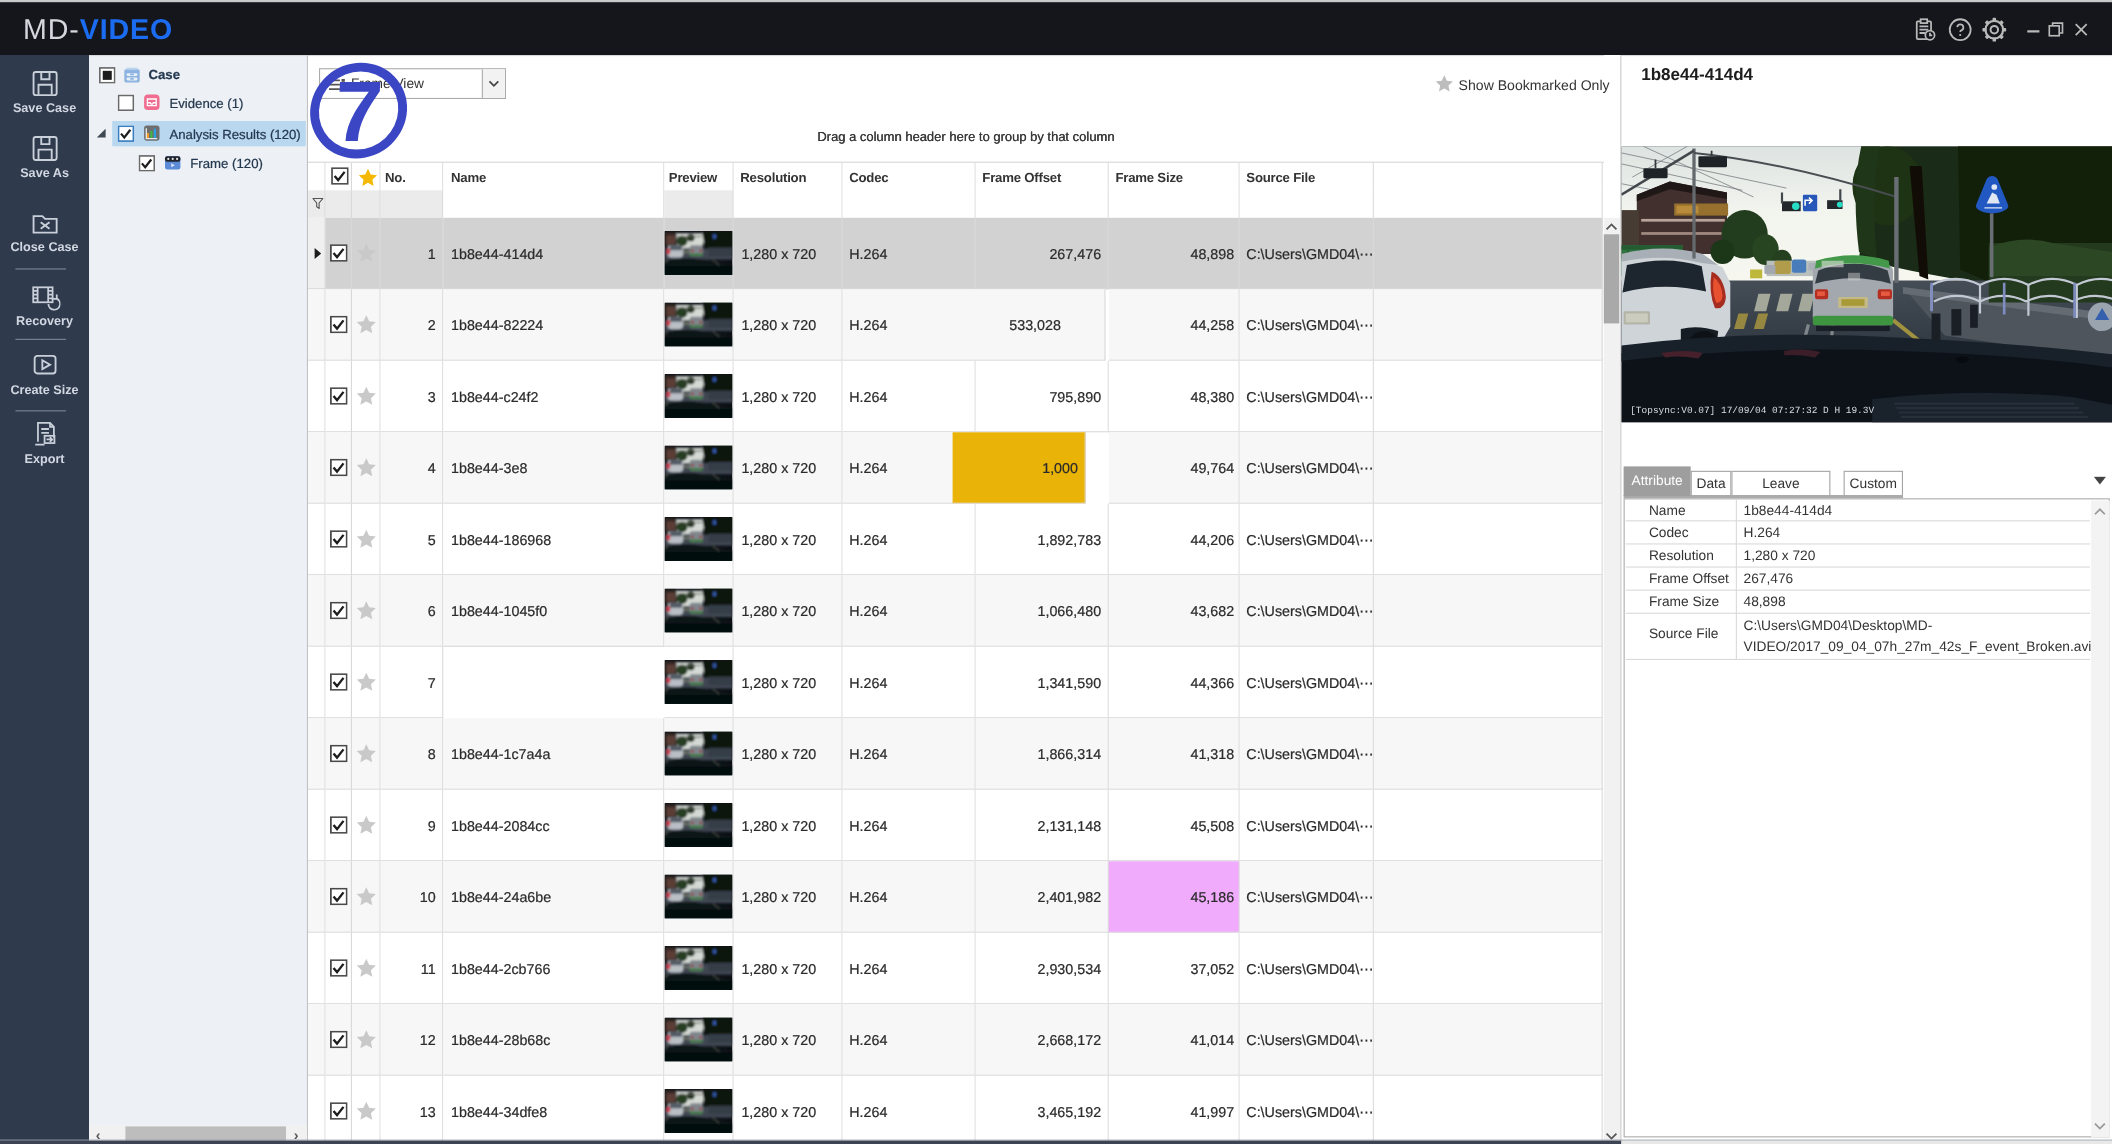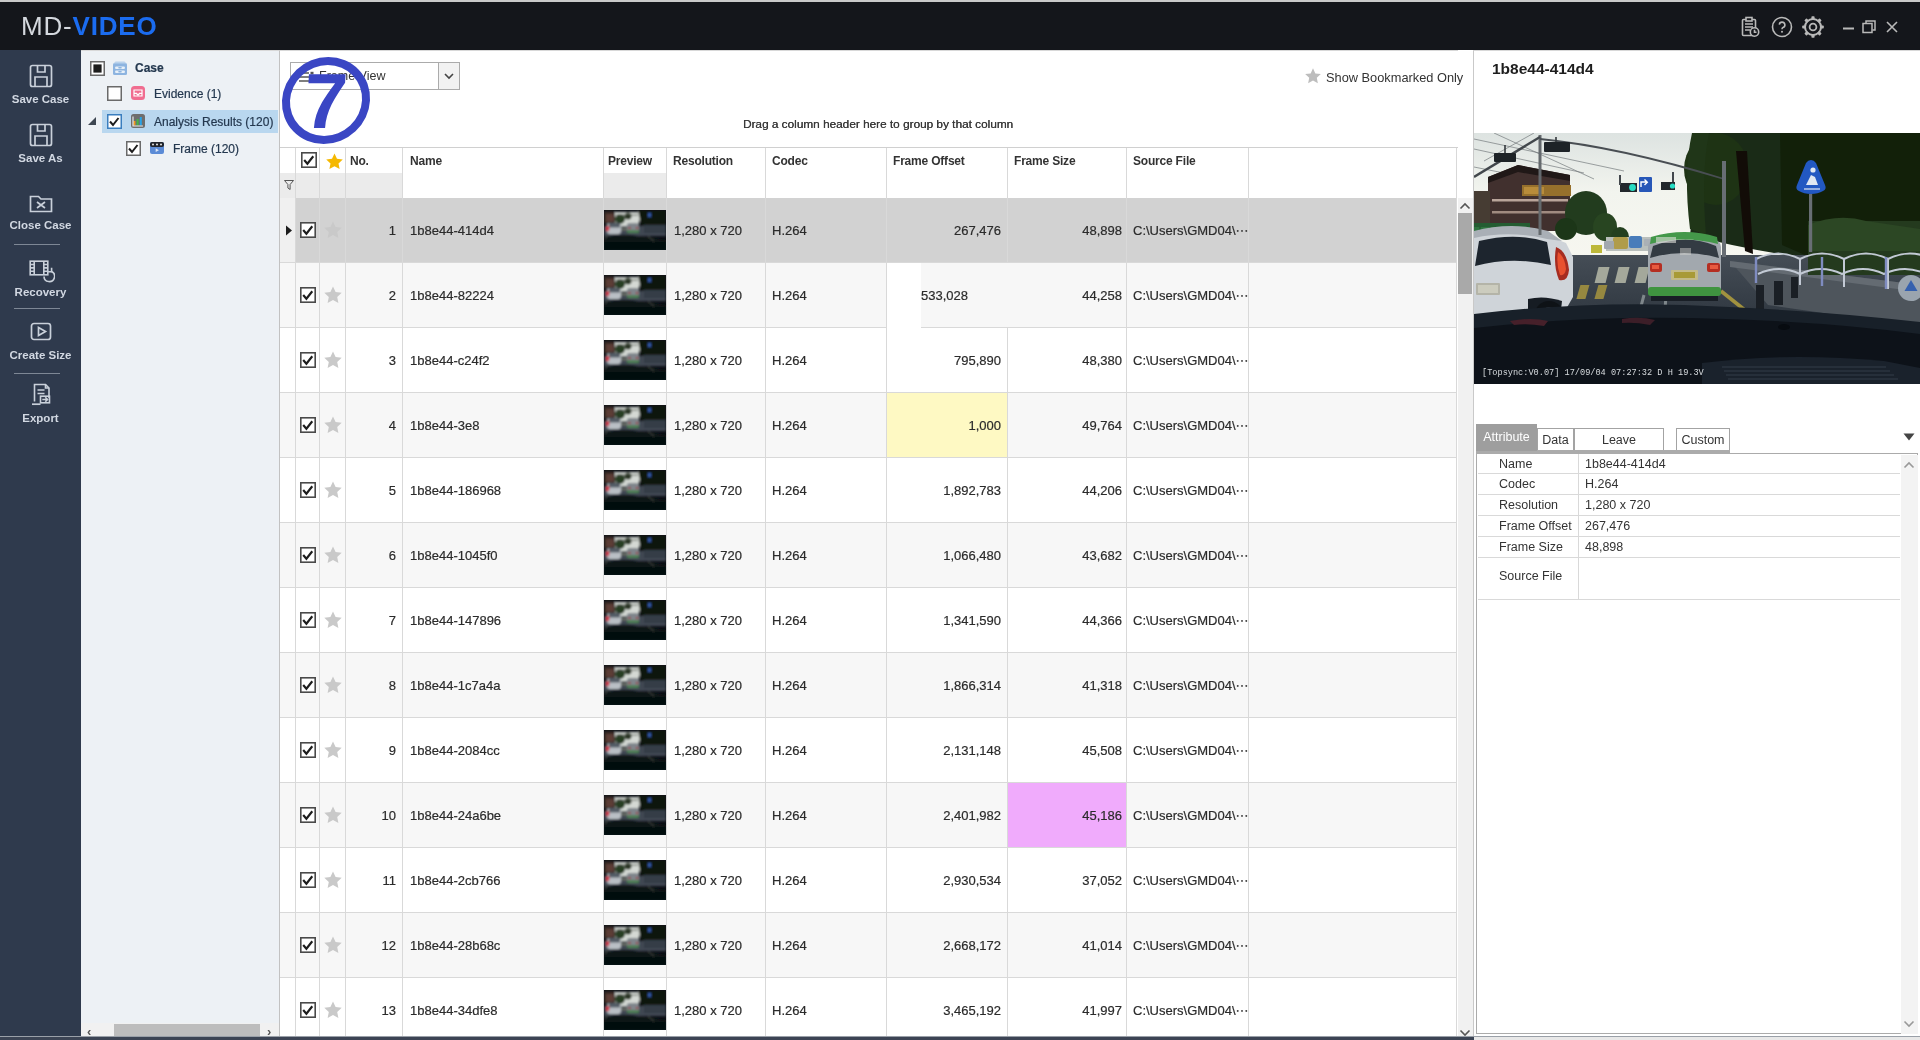--- a/index.html
+++ b/index.html
@@ -374,21 +374,21 @@
 <rect x="44" y="3" width="3" height="4" fill="#3358a8"></rect>
 <rect x="40" y="15" width="22" height="8" fill="#353d47"></rect>
 <path d="M0 27 q18 -4 34 -1 l28 4 v10 h-62 z" fill="#0d1218"></path>
 <rect x="0" y="32" width="62" height="8" fill="#05080d"></rect>
 <path d="M4 24 l-3 5 M44 26 l6 5" stroke="#4c5248" stroke-width="1"></path>
 </g>
 </svg>
       </div>
 <div class="dcell" style="left:387px;width:99px;background:#f7f7f7;"><span style="padding-left:7px">1,280 x 720</span></div>
 <div class="dcell" style="left:486px;width:121px;background:#f7f7f7;"><span style="padding-left:6px">H.264</span></div>
-<div class="dcell" style="left:641px;width:121px;background:#f7f7f7;text-align:left;"><span style="padding-right:6px">533,028</span></div>
+<div class="dcell" style="left:604px;width:121px;background:#f7f7f7;text-align:center;"><span style="padding-right:6px">533,028</span></div>
 <div class="dcell" style="left:728px;width:119px;background:#f7f7f7;text-align:right;"><span style="padding-right:4px">44,258</span></div>
 <div class="dcell" style="left:847px;width:122px;background:#f7f7f7;"><span style="padding-left:6px">C:\Users\GMD04\⋯</span></div>
 <div class="dcell" style="left:969px;width:208px;background:#f7f7f7;"></div>
 </div>
 <div class="drow" style="top:277px">
 <div class="dcell" style="left:0px;width:16px;background:#ffffff">
 </div>
 <div class="dcell" style="left:16px;width:24px;background:#ffffff;">
         <svg width="16" height="16" viewBox="0 0 15 15" style="position:absolute;left:4px;top:24px">
           <rect x="0.75" y="0.75" width="13.5" height="13.5" fill="#fff" stroke="#4a4a4a" stroke-width="1.5"></rect>
@@ -482,21 +482,21 @@
 <rect x="44" y="3" width="3" height="4" fill="#3358a8"></rect>
 <rect x="40" y="15" width="22" height="8" fill="#353d47"></rect>
 <path d="M0 27 q18 -4 34 -1 l28 4 v10 h-62 z" fill="#0d1218"></path>
 <rect x="0" y="32" width="62" height="8" fill="#05080d"></rect>
 <path d="M4 24 l-3 5 M44 26 l6 5" stroke="#4c5248" stroke-width="1"></path>
 </g>
 </svg>
       </div>
 <div class="dcell" style="left:387px;width:99px;background:#f7f7f7;"><span style="padding-left:7px">1,280 x 720</span></div>
 <div class="dcell" style="left:486px;width:121px;background:#f7f7f7;"><span style="padding-left:6px">H.264</span></div>
-<div class="dcell" style="left:607px;width:121px;background:#fef9c3;text-align:right;"><span style="padding-right:6px">1,000</span></div>
+<div class="dcell" style="left:586px;width:121px;background:#eab308;text-align:right;"><span style="padding-right:6px">1,000</span></div>
 <div class="dcell" style="left:728px;width:119px;background:#f7f7f7;text-align:right;"><span style="padding-right:4px">49,764</span></div>
 <div class="dcell" style="left:847px;width:122px;background:#f7f7f7;"><span style="padding-left:6px">C:\Users\GMD04\⋯</span></div>
 <div class="dcell" style="left:969px;width:208px;background:#f7f7f7;"></div>
 </div>
 <div class="drow" style="top:407px">
 <div class="dcell" style="left:0px;width:16px;background:#ffffff">
 </div>
 <div class="dcell" style="left:16px;width:24px;background:#ffffff;">
         <svg width="16" height="16" viewBox="0 0 15 15" style="position:absolute;left:4px;top:24px">
           <rect x="0.75" y="0.75" width="13.5" height="13.5" fill="#fff" stroke="#4a4a4a" stroke-width="1.5"></rect>
@@ -610,21 +610,20 @@
           <rect x="0.75" y="0.75" width="13.5" height="13.5" fill="#fff" stroke="#4a4a4a" stroke-width="1.5"></rect>
           <path d="M3 7.5 l3 3.5 5.5 -7" stroke="#1d1d1d" stroke-width="2" fill="none"></path>
         </svg>
       </div>
 <div class="dcell" style="left:40px;width:26px;background:#ffffff;">
         <svg width="20" height="20" viewBox="0 0 20 20" style="position:absolute;left:3px;top:22px">
           <path d="M10 1.5 l2.6 5.6 6.1 .7 -4.5 4.2 1.2 6 -5.4 -3 -5.4 3 1.2 -6 -4.5 -4.2 6.1 -.7 z" fill="#c9c9c9"></path>
         </svg>
       </div>
 <div class="dcell" style="left:66px;width:57px;background:#ffffff;text-align:right;"><span style="padding-right:6px">7</span></div>
-<div class="dcell" style="left:123px;width:201px;background:#ffffff;"><span style="padding-left:7px">1b8e44-147896</span></div>
 <div class="dcell" style="left:324px;width:63px;background:#ffffff;">
         <svg width="62" height="40" viewBox="0 0 62 40" style="position:absolute;left:0px;top:12px">
 <filter id="tb" x="-5%" y="-5%" width="110%" height="110%">
             <feGaussianBlur stdDeviation="1.1"></feGaussianBlur>
           </filter>
 <rect width="62" height="40" fill="#0c1016"></rect>
 <g filter="url(#tb)">
 <path d="M10 2 h28 l-4 14 h-22 z" fill="#d4d9d4"></path>
 <rect x="0" y="1" width="11" height="13" fill="#332824"></rect>
 <rect x="2" y="4" width="8" height="8" fill="#5c3c34"></rect>
@@ -1167,20 +1166,21 @@
 <div class="arow" style="top:62px;height:21px;line-height:21px">
         <span class="albl">Frame Offset</span>
         <span class="aval">267,476</span>
       </div>
 <div class="arow" style="top:83px;height:21px;line-height:21px">
         <span class="albl">Frame Size</span>
         <span class="aval">48,898</span>
       </div>
 <div class="arow" style="top:104px;height:42px">
         <span class="albl" style="top:11px">Source File</span>
+<span class="aval" style="top:2px;line-height:19px">C:\Users\GMD04\Desktop\MD-<br>VIDEO/2017_09_04_07h_27m_42s_F_event_Broken.avi</span>
       </div>
 <div id="attrvline"></div>
 <div id="attrsb">
 <svg width="12" height="8" viewBox="0 0 12 8" style="position:absolute;left:2px;top:6px">
           <path d="M1.5 6.5 l4.5-4.5 4.5 4.5" stroke="#999" stroke-width="1.6" fill="none"></path>
         </svg>
 <svg width="12" height="8" viewBox="0 0 12 8" style="position:absolute;left:2px;top:565px">
           <path d="M1.5 1.5 l4.5 4.5 4.5-4.5" stroke="#999" stroke-width="1.6" fill="none"></path>
         </svg>
 </div>

